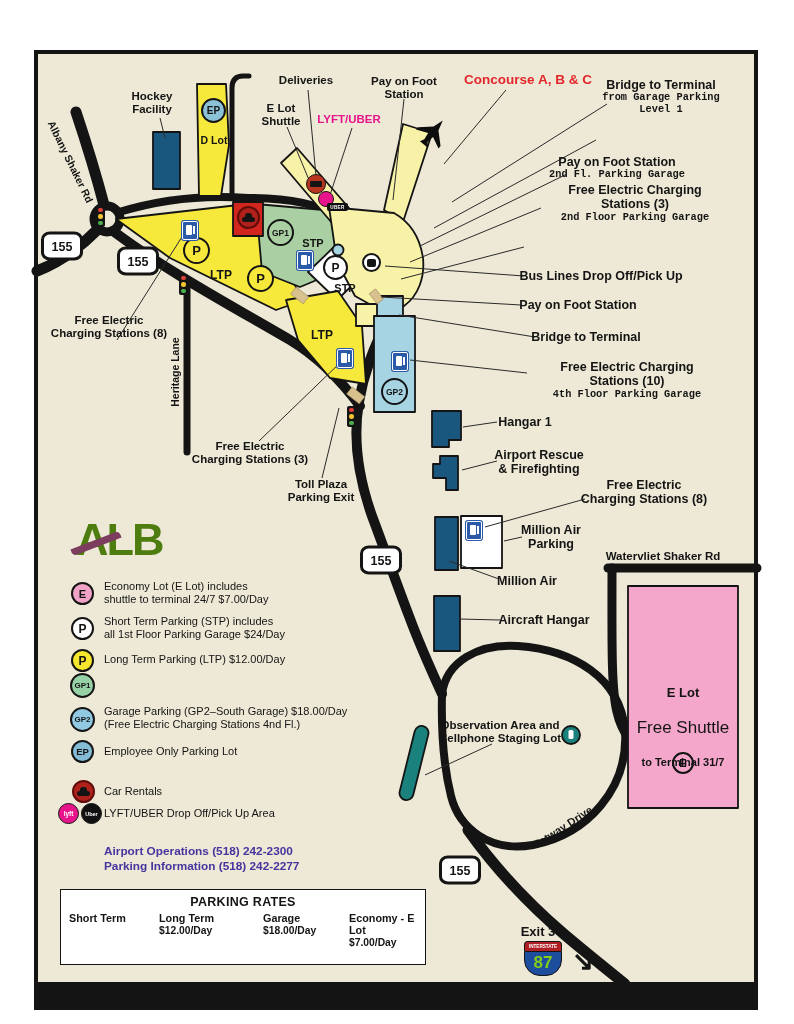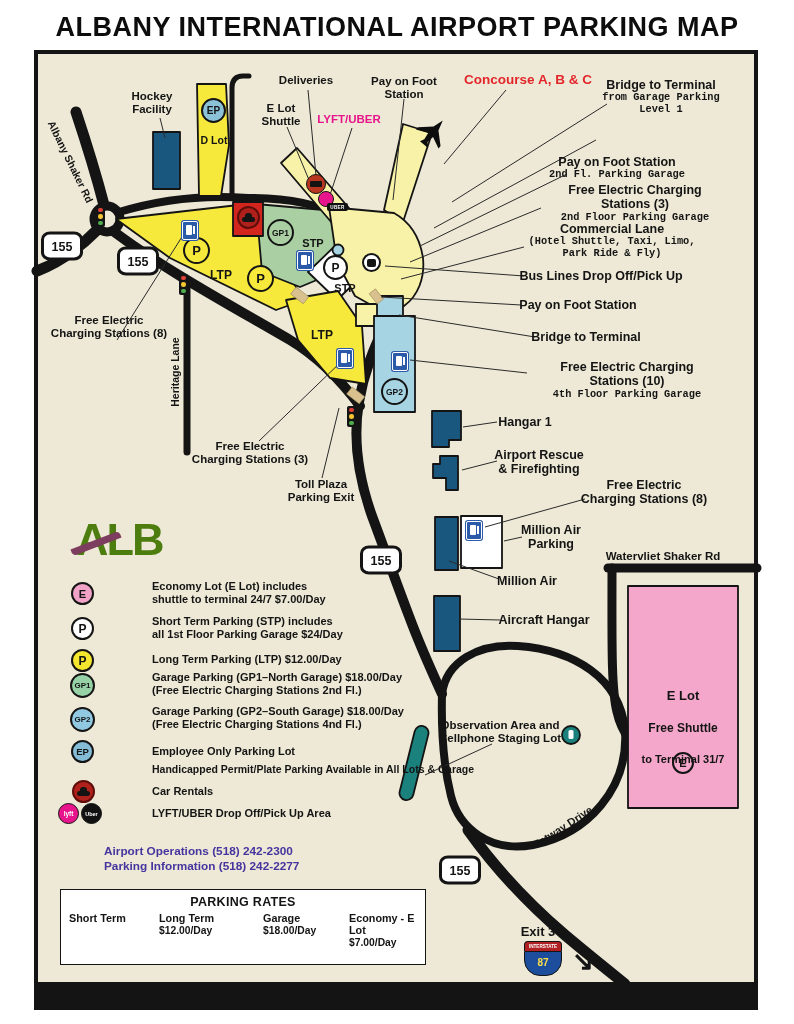--- a/index.html
+++ b/index.html
@@ -22,21 +22,21 @@
         justify-content:center;font-weight:800;color:#141414;box-sizing:border-box;background:#fff;z-index:6;}
   
   .shield{position:absolute;transform:translate(-50%,-50%);width:36px;height:23px;background:#fff;
           border:3px solid #141414;border-radius:9px/8px;display:flex;align-items:center;justify-content:center;
           font-weight:800;font-size:12.5px;z-index:7;}
   
   .i87{position:absolute;width:38px;z-index:7;}
   .i87 .band{height:9px;background:#B01F24;border:1.2px solid #141414;border-bottom:none;
              border-radius:4px 4px 0 0;color:#fff;font-size:4.6px;font-weight:700;text-align:center;line-height:9px;}
   .i87 .body{height:23px;background:#1D4E9E;border:1.2px solid #141414;border-radius:0 0 16px 16px;
-             color:#fde047;font-weight:800;font-size:10px;text-align:center;line-height:22px;}
+             color:#84cc16;font-weight:800;font-size:17px;text-align:center;line-height:22px;}
   
   .tl{position:absolute;width:9px;height:21px;background:#141414;border-radius:2px;display:flex;
       flex-direction:column;align-items:center;justify-content:space-evenly;z-index:6;}
   .tl i{width:4.5px;height:4.5px;border-radius:50%;display:block;}
   
   .ev{position:absolute;width:14px;height:17px;background:#2A5AA8;border:1px solid #fff;
       box-shadow:0 0 0 1px #2A5AA8;border-radius:2px;z-index:6;}
   .ev:before{content:"";position:absolute;left:2.5px;top:3px;width:6px;height:10px;background:#fff;border-radius:1px;}
   .ev:after{content:"";position:absolute;right:2px;top:4px;width:1.8px;height:8px;background:#fff;}
   
@@ -52,42 +52,41 @@
   .caric:before{content:"";position:absolute;left:15%;top:45%;width:70%;height:28%;background:#141414;border-radius:3px;}
   .caric:after{content:"";position:absolute;left:30%;top:28%;width:40%;height:25%;background:#141414;border-radius:3px 3px 0 0;}
   
   .lyftc{position:absolute;border-radius:50%;background:#E8148B;border:1.5px solid #141414;color:#fff;
          display:flex;align-items:center;justify-content:center;font-weight:800;box-sizing:border-box;z-index:6;}
   .uberc{position:absolute;border-radius:50%;background:#111;border:1.5px solid #111;color:#fff;
          display:flex;align-items:center;justify-content:center;font-weight:700;box-sizing:border-box;z-index:6;}
   .uberpill{position:absolute;background:#111;color:#fff;font-size:4.6px;font-weight:700;letter-spacing:.4px;
             display:flex;align-items:center;justify-content:center;border-radius:2px;z-index:6;}
   
-  .leg-text{position:absolute;white-space:pre-line;font-weight:700;font-size:11px;line-height:1.22;color:#141414;margin-left:48px;}
+  .leg-text{position:absolute;white-space:pre-line;font-weight:400;font-size:11px;line-height:1.22;color:#141414;}
   .contact{position:absolute;font-weight:700;font-size:11.8px;color:#46349F;}
   
   .rates{position:absolute;left:60px;top:889px;width:366px;height:76px;background:#fff;
          border:1.6px solid #141414;box-sizing:border-box;z-index:5;}
   .rates .rtitle{position:absolute;left:0;top:5px;width:100%;text-align:center;font-size:12.5px;font-weight:700;letter-spacing:.3px;}
   .rcol{position:absolute;top:22px;}
   .rcol .rhead{font-weight:800;font-size:10.8px;margin-bottom:1px;}
   .rcol .rlines{font-weight:600;font-size:10.3px;white-space:pre-line;line-height:1.2;}
   
   .alb{position:absolute;left:76px;top:514px;font-size:45px;font-weight:800;letter-spacing:-2px;color:#4d7c0f;z-index:5;}
   .alb .swoosh{position:absolute;left:-6px;top:26px;width:52px;height:7px;background:#7C3D5E;
                transform:rotate(-21deg);border-radius:0 4px 0 4px;}
   .arrow{position:absolute;transform:translate(-50%,-50%);font-size:26px;font-weight:800;color:#141414;z-index:7;}
   .pink-lot-text{position:absolute;transform:translate(-50%,-50%);text-align:center;z-index:6;white-space:pre-line;}
 </style>
 </head>
 <body>
 
 <div class="page">
 
-  <div class="title">ALBANY INTERNATIONAL AIRPORT PARKING MAP</div>
   <div class="mapbg"></div>
 
   <svg class="layer" width="794" height="1024" viewBox="0 0 794 1024">
 
     <g stroke="#141414" fill="none" stroke-linecap="round">
       <path d="M76,112 C88,148 97,178 104,205" stroke-width="11"></path>
       <path d="M96,231 C78,249 58,263 37,271" stroke-width="11"></path>
       <circle cx="107" cy="219" r="13" stroke-width="9"></circle>
       <path d="M119,212 C165,198 210,195 248,198 C290,198 318,204 338,216" stroke-width="8"></path>
       <path d="M232,196 L232,88 Q232,76 243,76 L249,76" stroke-width="5"></path>
@@ -184,24 +183,20 @@
     <span class="sub">from Garage Parking Level 1</span>
   </div>
   <div class="lbl2" style="left:617px;top:168px;">
     <span class="main">Pay on Foot Station</span>
     <span class="sub">2nd Fl. Parking Garage</span>
   </div>
   <div class="lbl2" style="left:635px;top:203px;">
     <span class="main">Free Electric Charging Stations (3)</span>
     <span class="sub">2nd Floor Parking Garage</span>
   </div>
-  <div class="lbl2" style="left:612px;top:241px;">
-    <span class="main">Commercial Lane</span>
-    <span class="sub">(Hotel Shuttle, Taxi, Limo, Park Ride &amp; Fly)</span>
-  </div>
   <div class="lbl" style="left:601px;top:276px;font-size:12.5px;">Bus Lines Drop Off/Pick Up</div>
   <div class="lbl" style="left:578px;top:305px;font-size:12.5px;">Pay on Foot Station</div>
   <div class="lbl" style="left:586px;top:337px;font-size:12.5px;">Bridge to Terminal</div>
   <div class="lbl2" style="left:627px;top:380px;">
     <span class="main">Free Electric Charging Stations (10)</span>
     <span class="sub">4th Floor Parking Garage</span>
   </div>
   <div class="lbl" style="left:525px;top:422px;font-size:12.5px;">Hangar 1</div>
   <div class="lbl" style="left:539px;top:462px;font-size:12.5px;">Airport Rescue
 &amp; Firefighting</div>
@@ -269,21 +264,21 @@
       <i style="background:#4FAF4C;"></i>
     </div>
   <div class="tl" style="left:347px;top:406px;">
       <i style="background:#E04038;"></i>
       <i style="background:#F5C531;"></i>
       <i style="background:#4FAF4C;"></i>
     </div>
 
   <div class="pink-lot-text" style="left:683px;top:726px;">
     <div style="font-size:13px;font-weight:800;">E Lot</div>
-    <div style="font-size:12px;font-weight:700;">Free Shuttle</div>
+    <div style="font-size:17px;font-weight:400;">Free Shuttle</div>
     <div style="font-size:11px;font-weight:700;">to Terminal 31/7</div>
   </div>
   <div class="circ" style="left:672px;top:752px;width:22px;height:22px;background:transparent;border-width:2px;font-size:11px;">E</div>
 
   <div class="alb">
     <span>ALB</span>
     <span class="swoosh"></span>
   </div>
 
   <div class="circ" style="left:71px;top:582px;width:23px;height:23px;background:#F0A3C6;font-size:11px;">E</div>
@@ -291,31 +286,28 @@
 shuttle to terminal 24/7  $7.00/Day</div>
 
   <div class="circ" style="left:71px;top:617px;width:23px;height:23px;background:#fff;font-size:12px;">P</div>
   <div class="leg-text" style="left:104px;top:615px;">Short Term Parking (STP) includes
 all 1st Floor Parking Garage $24/Day</div>
 
   <div class="circ" style="left:71px;top:649px;width:23px;height:23px;background:#F5E62E;font-size:12px;">P</div>
   <div class="leg-text" style="left:104px;top:653px;">Long Term Parking (LTP) $12.00/Day</div>
 
   <div class="circ" style="left:70px;top:673px;width:25px;height:25px;background:#96D2A5;font-size:8px;">GP1</div>
-  <div class="leg-text" style="left:104px;top:671px;">Garage Parking (GP1–North Garage) $18.00/Day
-(Free Electric Charging Stations 2nd Fl.)</div>
 
   <div class="circ" style="left:70px;top:707px;width:25px;height:25px;background:#92C9E2;font-size:8px;">GP2</div>
   <div class="leg-text" style="left:104px;top:705px;">Garage Parking (GP2–South Garage) $18.00/Day
 (Free Electric Charging Stations 4nd Fl.)</div>
 
   <div class="circ" style="left:71px;top:740px;width:23px;height:23px;background:#84BCD6;font-size:9.5px;">EP</div>
   <div class="leg-text" style="left:104px;top:745px;">Employee Only Parking Lot</div>
 
-  <div class="leg-text" style="left:104px;top:763px;font-size:10.5px;">Handicapped Permit/Plate Parking Available in All Lots &amp; Garage</div>
 
   <div class="caric" style="left:72px;top:780px;width:23px;height:23px;"></div>
   <div class="leg-text" style="left:104px;top:785px;">Car Rentals</div>
 
   <div class="lyftc" style="left:58px;top:803px;width:21px;height:21px;font-size:6.5px;">lyft</div>
   <div class="uberc" style="left:81px;top:803px;width:21px;height:21px;font-size:5.5px;">Uber</div>
   <div class="leg-text" style="left:104px;top:807px;">LYFT/UBER Drop Off/Pick Up Area</div>
 
   <div class="contact" style="left:104px;top:844px;">Airport Operations (518) 242-2300</div>
   <div class="contact" style="left:104px;top:859px;">Parking Information (518) 242-2277</div>

